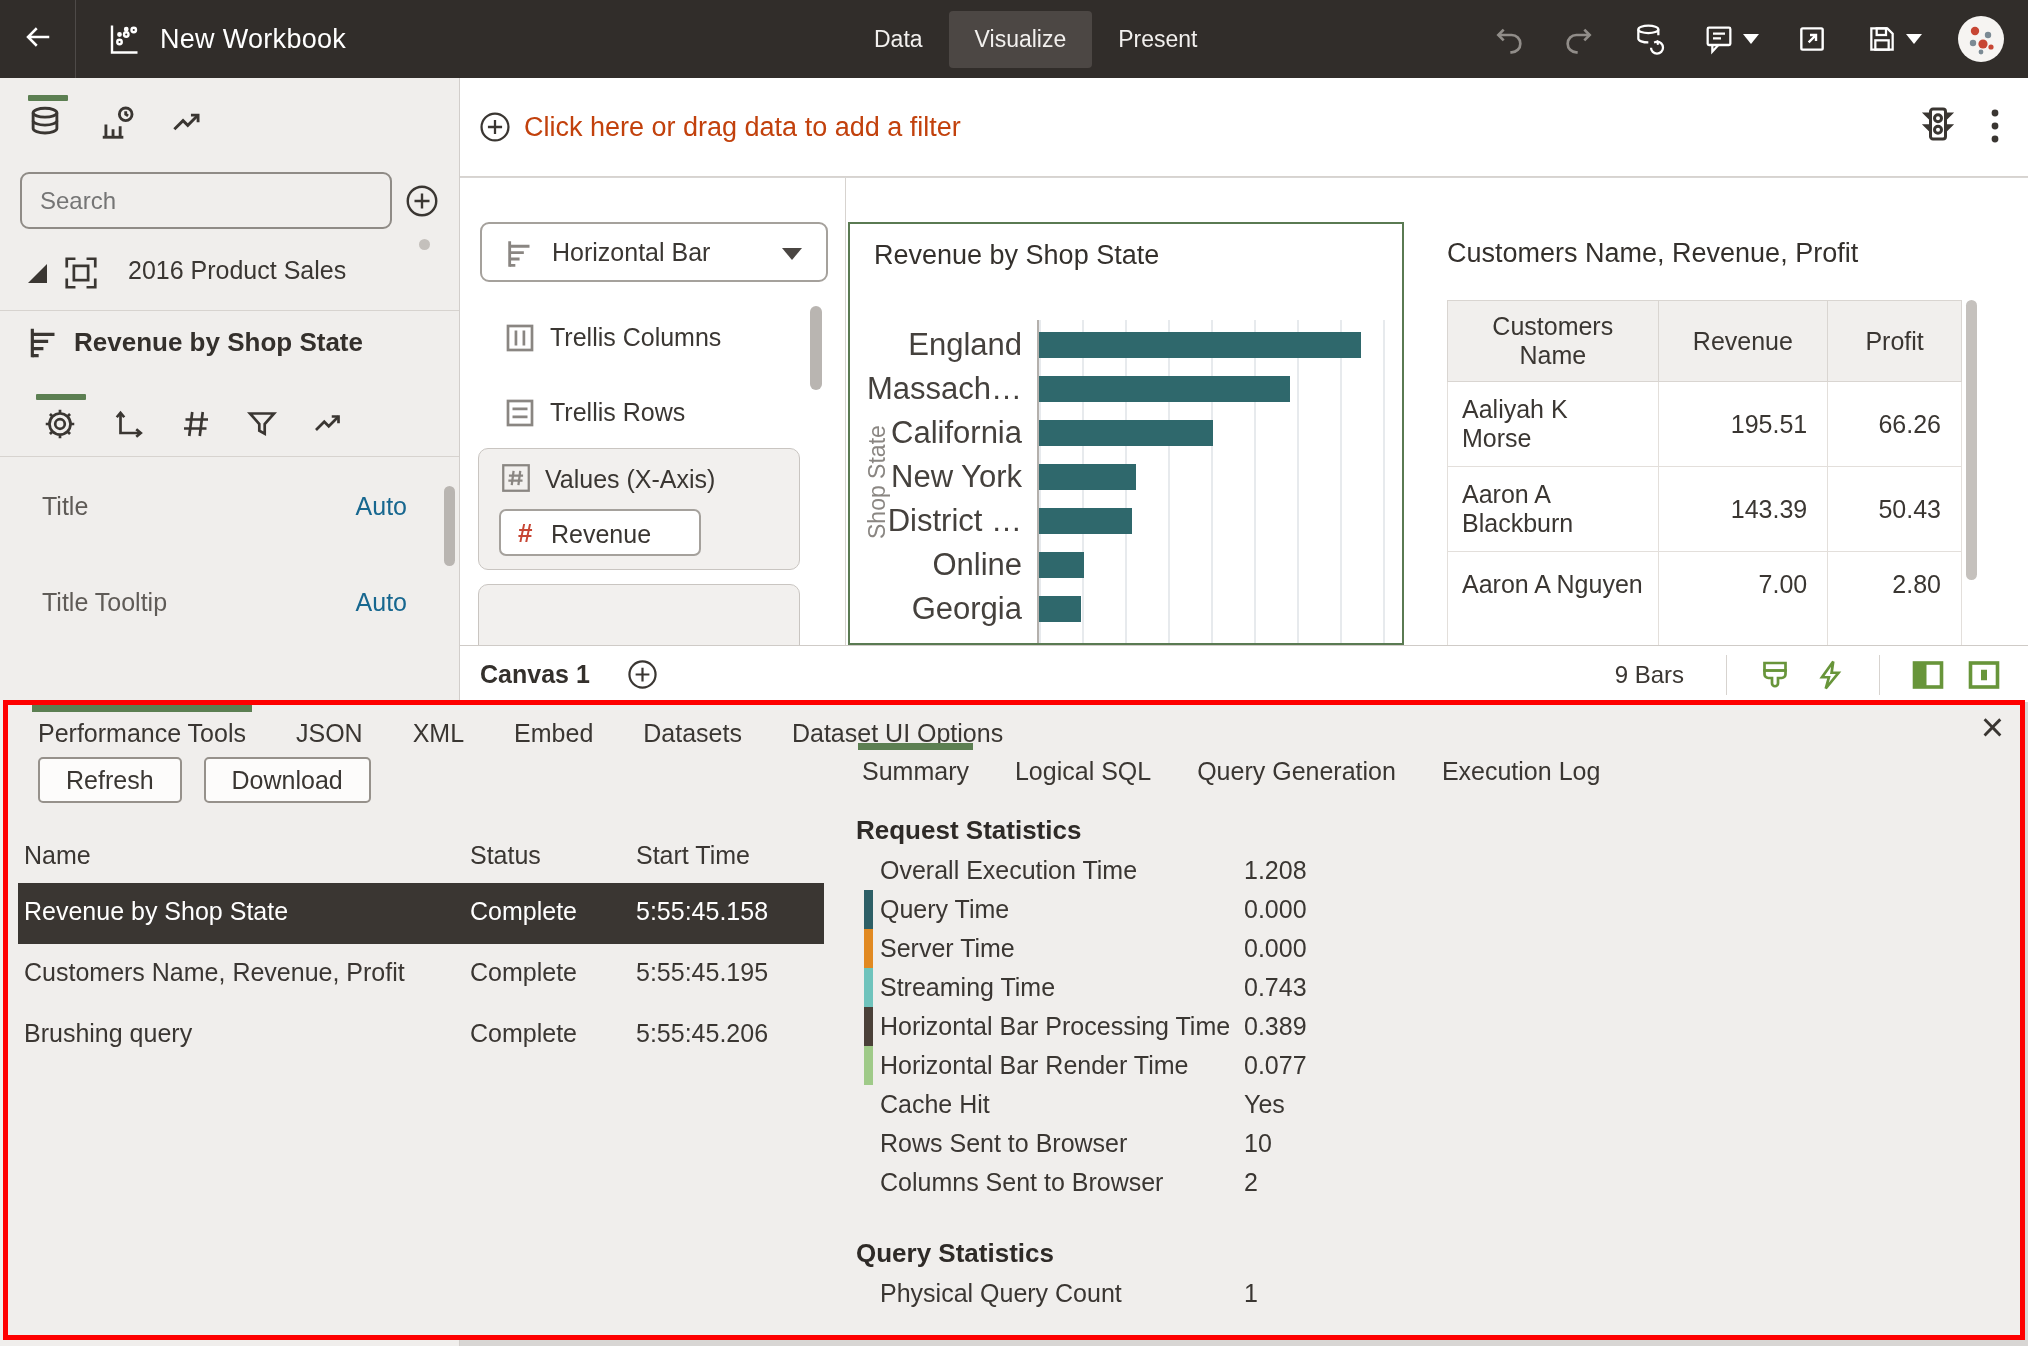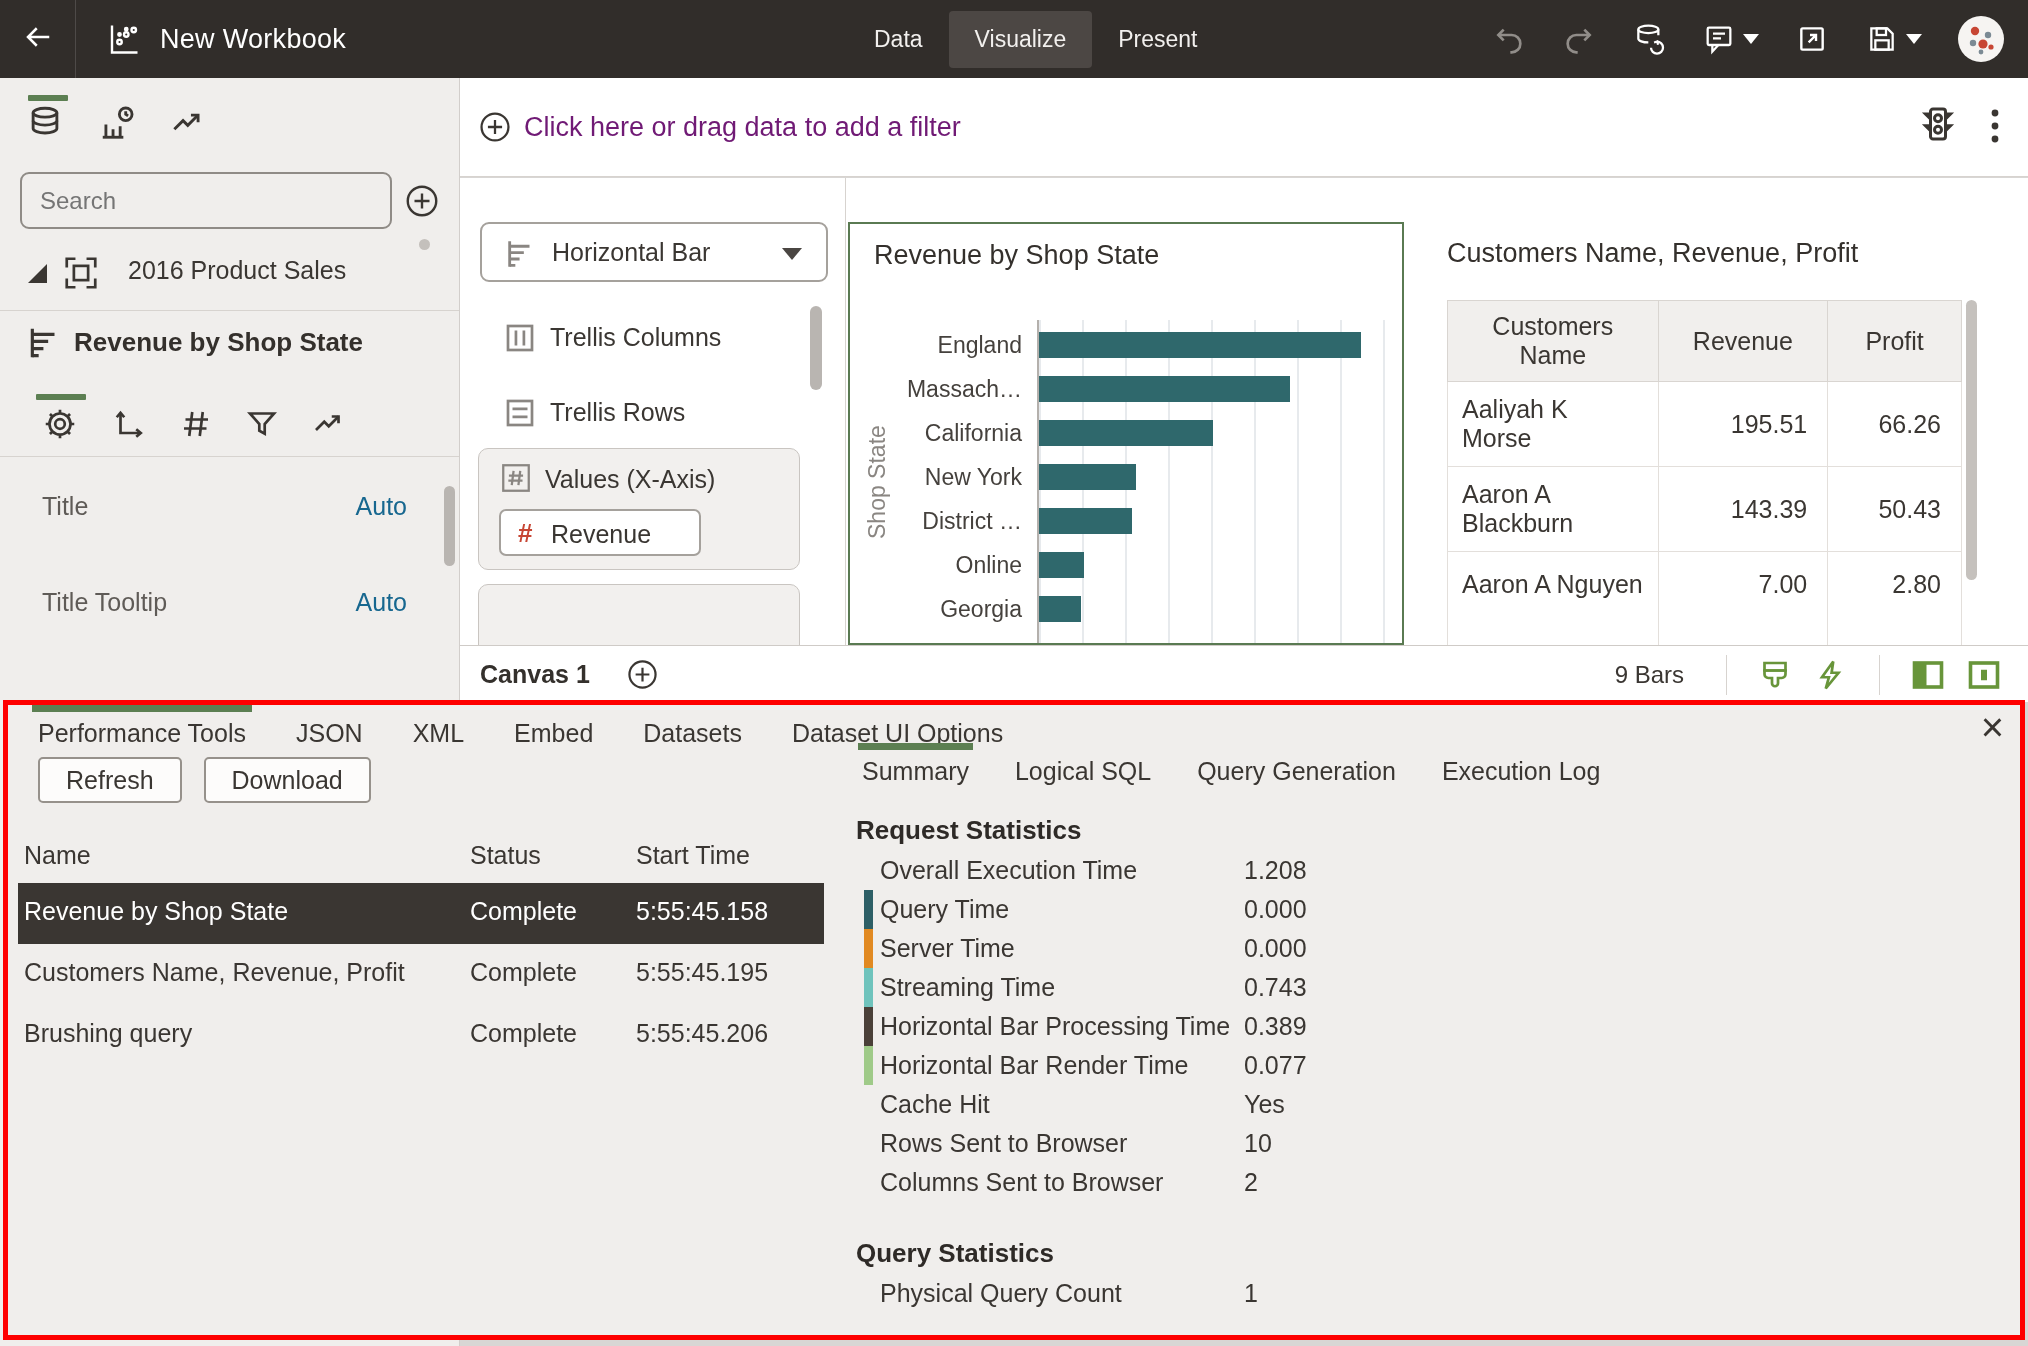--- a/index.html
+++ b/index.html
@@ -43,21 +43,21 @@
   .ptabicon { position:absolute; top:6px; width:36px; height:36px; color:#3a3632; cursor:pointer; }
   #props { position:absolute; left:42px; right:52px; top:400px; }
   .prop-row { display:flex; justify-content:space-between; height:96px; padding-top:14px; }
   .prop-label { font-size:25px; color:#5f5b57; }
   .prop-value { font-size:25px; color:#17678f; cursor:pointer; }
   #sidebar-scroll { position:absolute; right:4px; top:408px; width:11px; height:80px; background:#b9b5b1; border-radius:6px; }
 
   
   #filter-bar { position:absolute; left:460px; top:78px; width:1568px; height:99px; background:#fff; border-bottom:1px solid #d7d3cf; z-index:1; }
   #filter-plus { position:absolute; left:18px; top:32px; width:34px; height:34px; color:#3a3632; cursor:pointer; }
-  #filter-prompt { position:absolute; left:64px; top:0; height:70px; line-height:99px; font-size:27px; color:#701a75; cursor:pointer; }
+  #filter-prompt { position:absolute; left:64px; top:0; height:70px; line-height:99px; font-size:27px; color:#c2410c; cursor:pointer; }
   #traffic-icon { position:absolute; right:70px; top:26px; width:40px; height:40px; color:#3a3632; cursor:pointer; }
   #kebab-icon { position:absolute; right:26px; top:30px; width:14px; height:36px; color:#3a3632; cursor:pointer; }
 
   
   #content { position:absolute; left:460px; top:178px; width:1568px; height:467px; background:#fff; overflow:hidden; z-index:1; }
 
   
   #grammar { position:absolute; left:0; top:0; width:386px; height:100%; border-right:1px solid #d7d3cf; }
   #viz-type-dd { position:absolute; left:20px; top:44px; width:348px; height:60px; border:2px solid #a5a19c; border-radius:9px; background:#fff; cursor:pointer; }
   #viz-type-dd .gicon { position:absolute; left:22px; top:13px; width:34px; height:34px; color:#8a8682; }
@@ -76,21 +76,21 @@
   #grammar-scroll { position:absolute; left:350px; top:128px; width:12px; height:84px; background:#b9b5b1; border-radius:6px; }
 
   
   #chart-panel { position:absolute; left:388px; top:44px; width:556px; height:423px; background:#fff; border:2px solid #5a7a52; overflow:hidden; }
   #chart-title { position:absolute; left:24px; top:16px; font-size:27px; color:#34302c; }
   #chart-ylabel { position:absolute; left:14px; top:118px; height:280px; writing-mode:vertical-rl; transform:rotate(180deg); text-align:center; font-size:23px; color:#8a8682; }
   #plot-grid { position:absolute; left:189px; top:96px; right:4px; bottom:0;
       background:repeating-linear-gradient(to right, #e7eaed 0 2px, transparent 2px 43px); }
   #plot-axis { position:absolute; left:187px; top:96px; width:2px; bottom:0; background:#b4b0ac; }
   .chart-row { position:absolute; left:0; right:4px; height:26px; }
-  .cat-label { position:absolute; left:10px; width:162px; top:0; height:26px; line-height:26px; text-align:right; font-size:23px; color:#45413d; }
+  .cat-label { position:absolute; left:10px; width:162px; top:0; height:26px; line-height:26px; text-align:right; font-size:31px; color:#45413d; }
   .bar { position:absolute; left:189px; top:0; height:26px; }
 
   
   #table-panel { position:absolute; left:965px; top:44px; width:600px; height:423px; background:#fff; }
   #table-title { position:absolute; left:22px; top:16px; font-size:27px; color:#34302c; }
   #data-table { position:absolute; left:22px; top:78px; width:515px; border-collapse:collapse; }
   #data-table th { background:#f1efed; border:1px solid #d9d5d1; font-weight:400; font-size:25px; color:#3a3632; height:81px; text-align:center; padding:0 10px; }
   #data-table td { border:1px solid #e3dfdb; font-size:25px; color:#3a3632; height:85px; padding:6px 14px; }
   #data-table td.num { text-align:right; padding-right:20px; }
   #data-table tr.clip td { height:112px; vertical-align:top; padding-top:18px; }

